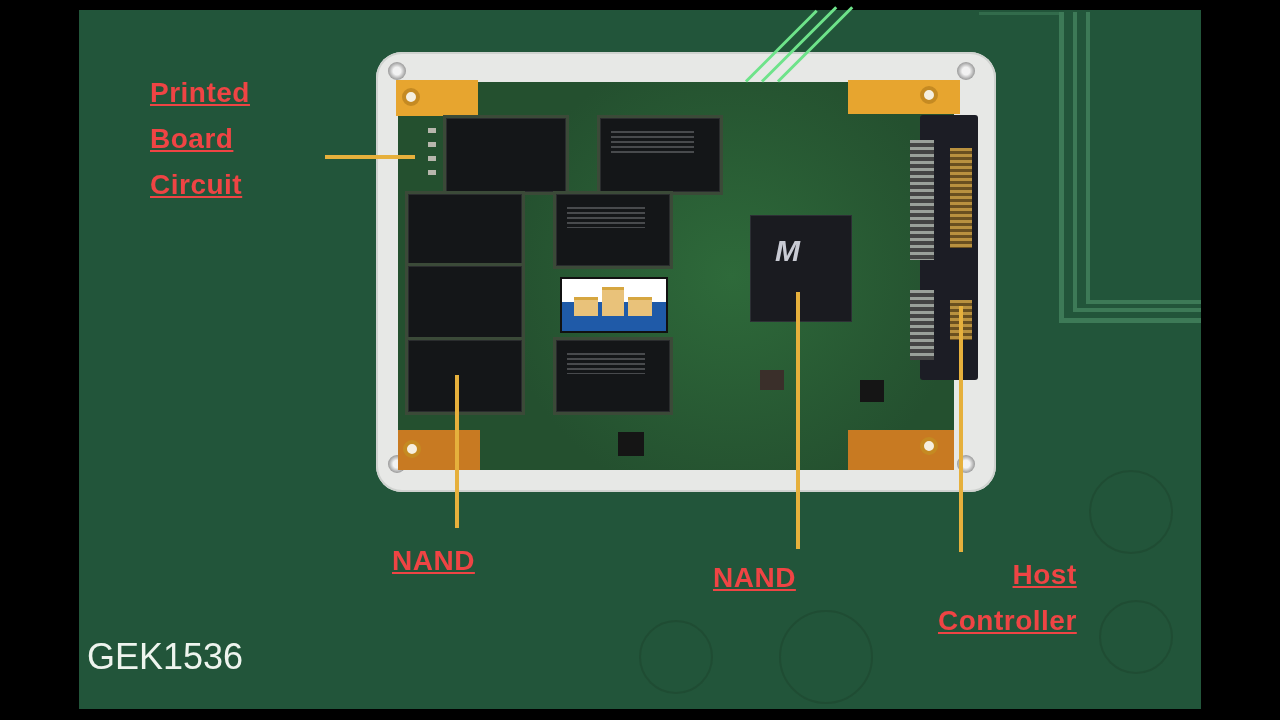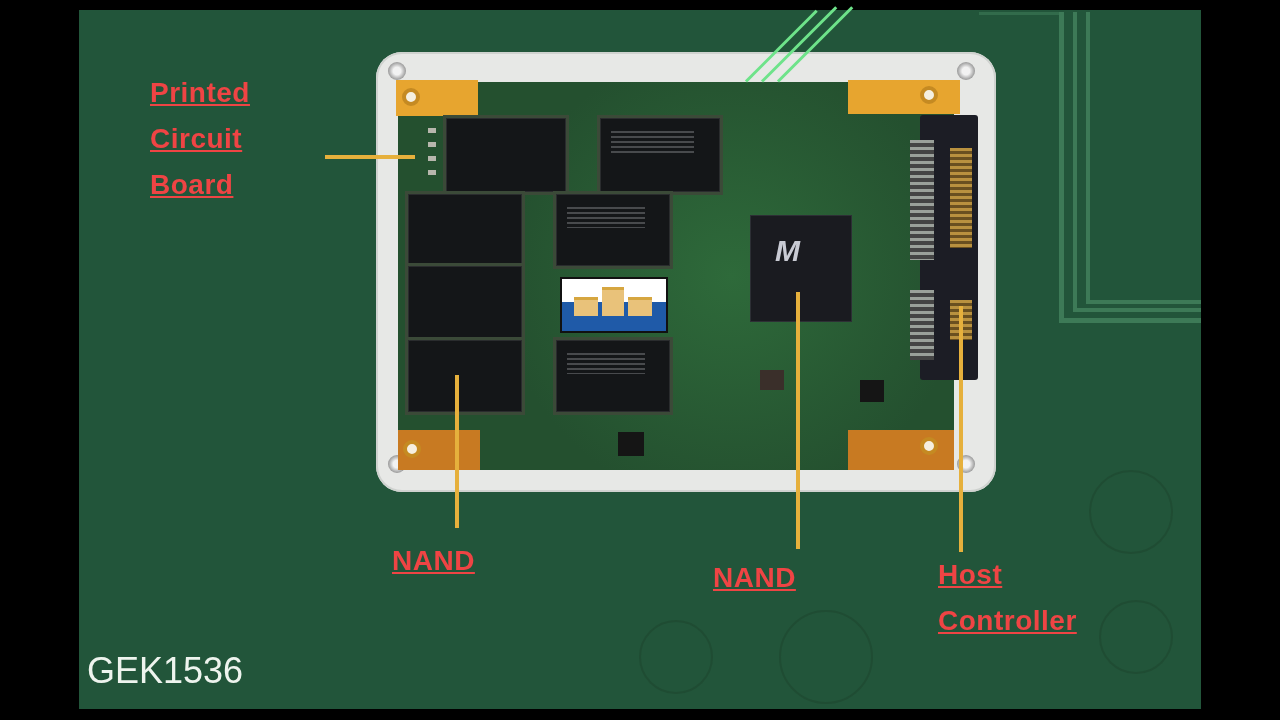--- a/index.html
+++ b/index.html
@@ -2,21 +2,21 @@
 <html><head>
 <meta charset="utf-8">
 <style>
   html,body{margin:0;padding:0;background:#000;}
   body{width:1280px;height:720px;position:relative;overflow:hidden;font-family:"Liberation Sans",sans-serif;}
   .slide{position:absolute;left:79px;top:10px;width:1122px;height:699px;background:#22553a;overflow:hidden;}
   .deco-line{position:absolute;background:#3d7a57;}
   .faint{position:absolute;border:2px solid rgba(30,70,45,0.55);border-radius:50%;}
   .label{position:absolute;color:#ef4444;font-weight:bold;font-size:28px;line-height:46px;letter-spacing:0.5px;text-decoration:underline;}
   .leader{position:absolute;background:#e6b03c;}
-  .code{position:absolute;color:#eef4ee;font-size:36px;font-weight:normal;margin-top:14px;}
+  .code{position:absolute;color:#eef4ee;font-size:36px;font-weight:normal;}
   
   .tray{position:absolute;left:376px;top:52px;width:620px;height:440px;background:#e7e8e6;border-radius:26px;box-shadow:inset 0 0 0 2px #cfd2cf;}
   .screw{position:absolute;width:18px;height:18px;border-radius:50%;background:radial-gradient(circle,#f2f2f2 30%,#9a9a9a 70%);}
   .pcb{position:absolute;left:398px;top:82px;width:556px;height:388px;background:#24502f;background-image:radial-gradient(circle at 60% 50%,#2e6a3a 0,#24502f 60%);border-radius:4px;}
   .pad{position:absolute;background:#e7a52f;}
   .hole{position:absolute;width:18px;height:18px;border-radius:50%;background:#f5efe0;border:4px solid #c58a22;box-sizing:border-box;}
   .chip{position:absolute;background:#141618;border:1px solid #2a2c2e;box-shadow:0 0 0 3px #3b4a38;}
   .chip .txt{position:absolute;left:10px;top:12px;width:70%;height:30%;background:repeating-linear-gradient(#6b6d70 0 2px,transparent 2px 5px);opacity:.6;}
   .ctrl{position:absolute;left:750px;top:215px;width:100px;height:105px;background:#1a1b20;border:1px solid #2d2f35;}
   .ctrl .logo{position:absolute;left:24px;top:18px;color:#c9cbd4;font-size:30px;font-weight:bold;font-style:italic;letter-spacing:-4px;}
@@ -106,24 +106,24 @@
   <div class="trace" style="left:778px;top:80px;width:105px;"></div>
 </div>
 
 <div class="leader" style="left:325px;top:155px;width:90px;height:4px;"></div>
 <div class="leader" style="left:455px;top:375px;width:4px;height:153px;"></div>
 <div class="leader" style="left:796px;top:292px;width:4px;height:257px;"></div>
 <div class="leader" style="left:959px;top:306px;width:4px;height:246px;"></div>
 
 <div class="label" style="left:150px;top:70px;">
   <div>Printed</div>
+  <div>Board</div>
   <div>Circuit</div>
-  <div>Board</div>
 </div>
 <div class="label" style="left:392px;top:538px;">NAND</div>
 <div class="label" style="left:713px;top:555px;">
   <div>NAND</div>
 </div>
-<div class="label" style="left:938px;top:552px;">
+<div class="label" style="left:938px;top:552px;text-align:right;">
   <div>Host</div>
   <div>Controller</div>
 </div>
 <div class="code" style="left:87px;top:636px;">GEK1536</div>
 
 </body></html>

